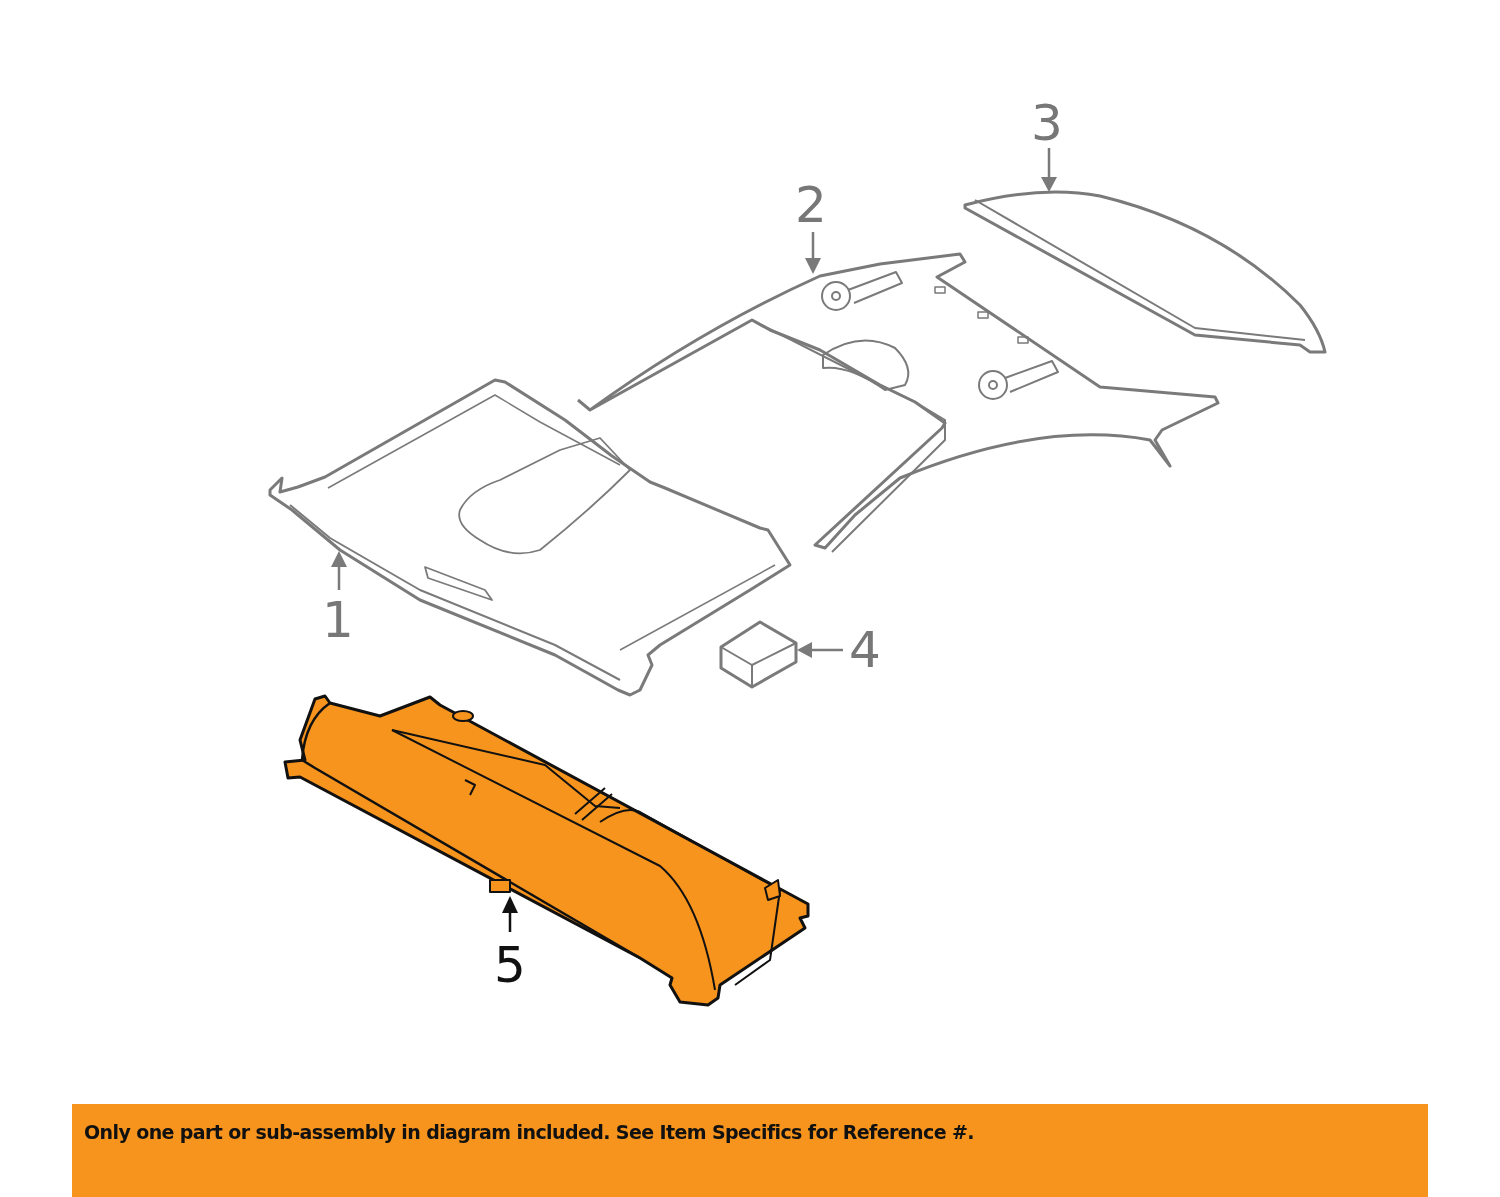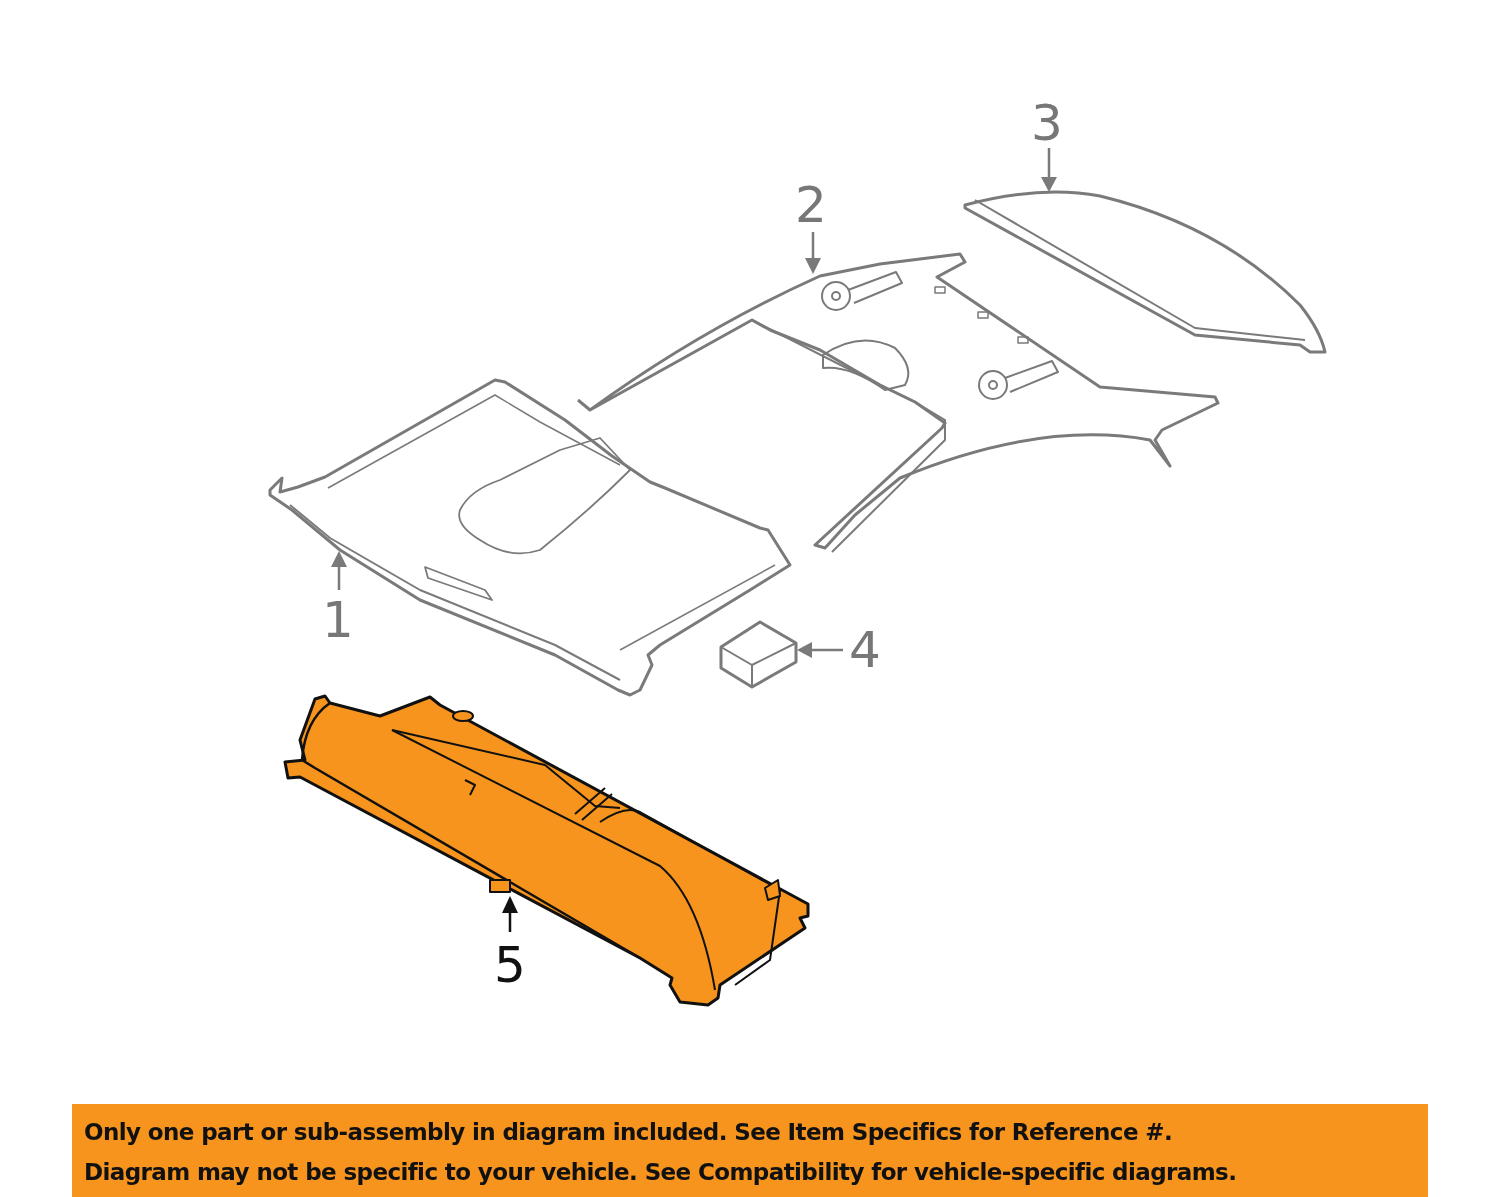--- a/index.html
+++ b/index.html
@@ -1,21 +1,21 @@
 <!DOCTYPE html>
 <html><head>
 <meta charset="utf-8">
 <style>
   html, body { margin: 0; padding: 0; background: #ffffff; }
   body { width: 1500px; height: 1197px; position: relative; overflow: hidden; font-family: "Liberation Sans", sans-serif; }
   #diagram { position: absolute; left: 0; top: 0; width: 1500px; height: 1197px; }
   .callout { position: absolute; font-family: "DejaVu Sans", sans-serif; font-size: 50px; line-height: 1; color: #777777; }
   .callout.dark { color: #111111; }
   #banner { position: absolute; left: 72px; top: 1104px; width: 1356px; height: 93px; background: #f7941d; box-sizing: border-box; padding: 8px 0 0 12px; }
-  #banner .line { font-family: "DejaVu Sans", sans-serif; font-weight: bold; font-size: 23px; color: #111; letter-spacing: -0.6px; line-height: 40px; white-space: nowrap; }
+  #banner .line { font-family: "DejaVu Sans", sans-serif; font-weight: bold; font-size: 19px; color: #111; letter-spacing: -0.6px; line-height: 40px; white-space: nowrap; }
 </style>
 </head>
 <body>
 
 <svg id="diagram" viewBox="0 0 1500 1197" xmlns="http://www.w3.org/2000/svg">
   <defs>
     <marker id="arrowGray" markerWidth="10" markerHeight="10" refX="5" refY="8" orient="auto" markerUnits="userSpaceOnUse">
       <path d="M0,0 L10,0 L5,10 z" fill="#7a7a7a"></path>
     </marker>
   </defs>
@@ -79,14 +79,13 @@
 </svg>
 
 <div class="callout" style="left:1031px; top:98px;">3</div>
 <div class="callout" style="left:795px; top:180px;">2</div>
 <div class="callout" style="left:322px; top:595px;">1</div>
 <div class="callout" style="left:849px; top:625px;">4</div>
 <div class="callout dark" style="left:494px; top:940px;">5</div>
 
 <div id="banner">
   <div class="line">Only one part or sub-assembly in diagram included. See Item Specifics for Reference #.</div>
-  <div class="line">Diagram may not be specific to your vehicle. See Compatibility for vehicle-specific diagrams.</div>
 </div>
 
 </body></html>

